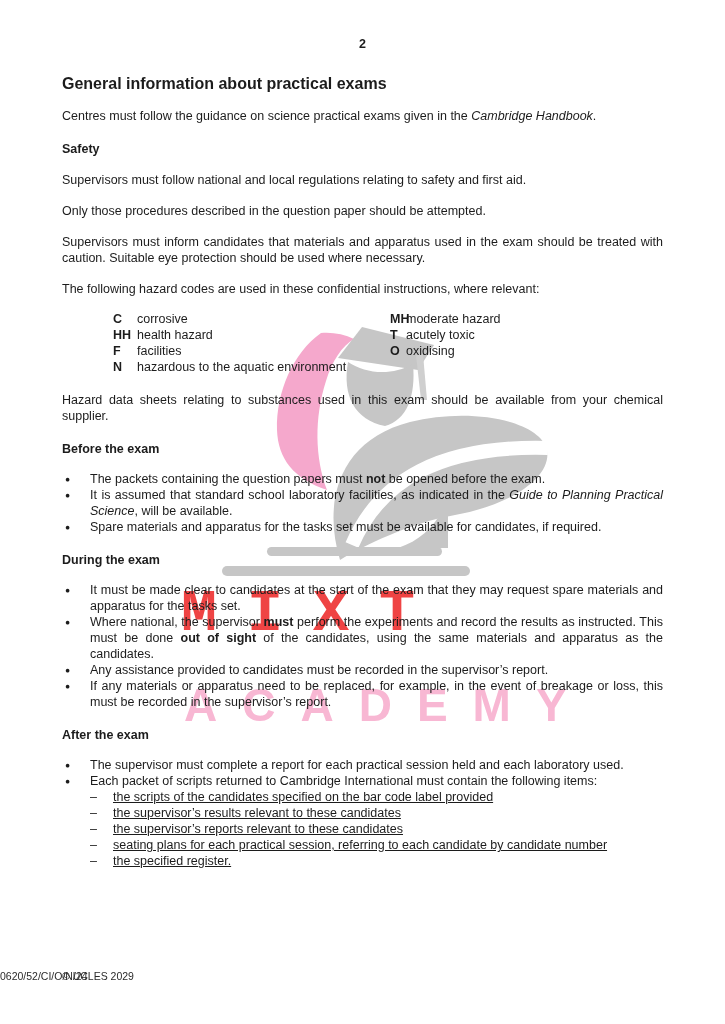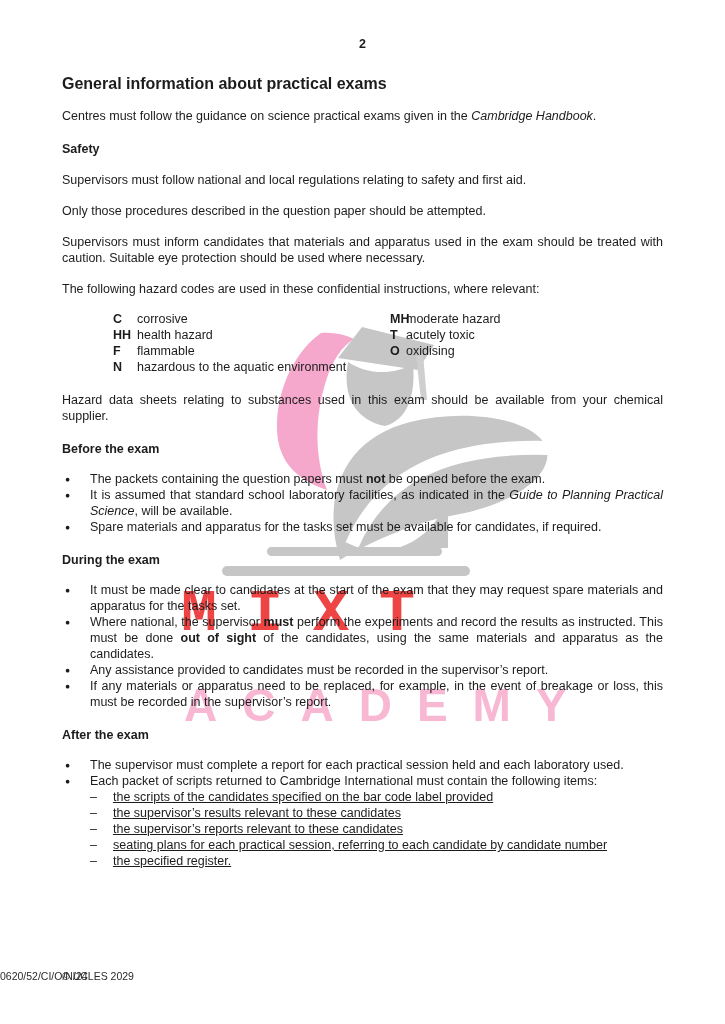--- a/index.html
+++ b/index.html
@@ -96,21 +96,21 @@
         <div class="hz-row">
             <span class="hz-code">C</span>
             <span class="hz-label">corrosive</span>
           </div>
         <div class="hz-row">
             <span class="hz-code">HH</span>
             <span class="hz-label">health hazard</span>
           </div>
         <div class="hz-row">
             <span class="hz-code">F</span>
-            <span class="hz-label">flammable</span>
+            <span class="hz-label">facilities</span>
           </div>
         <div class="hz-row">
             <span class="hz-code">N</span>
             <span class="hz-label">hazardous to the aquatic environment</span>
           </div>
       </div>
       <div class="hz-right">
         <div class="hz-row">
             <span class="hz-code">MH</span>
             <span class="hz-label">moderate hazard</span>

